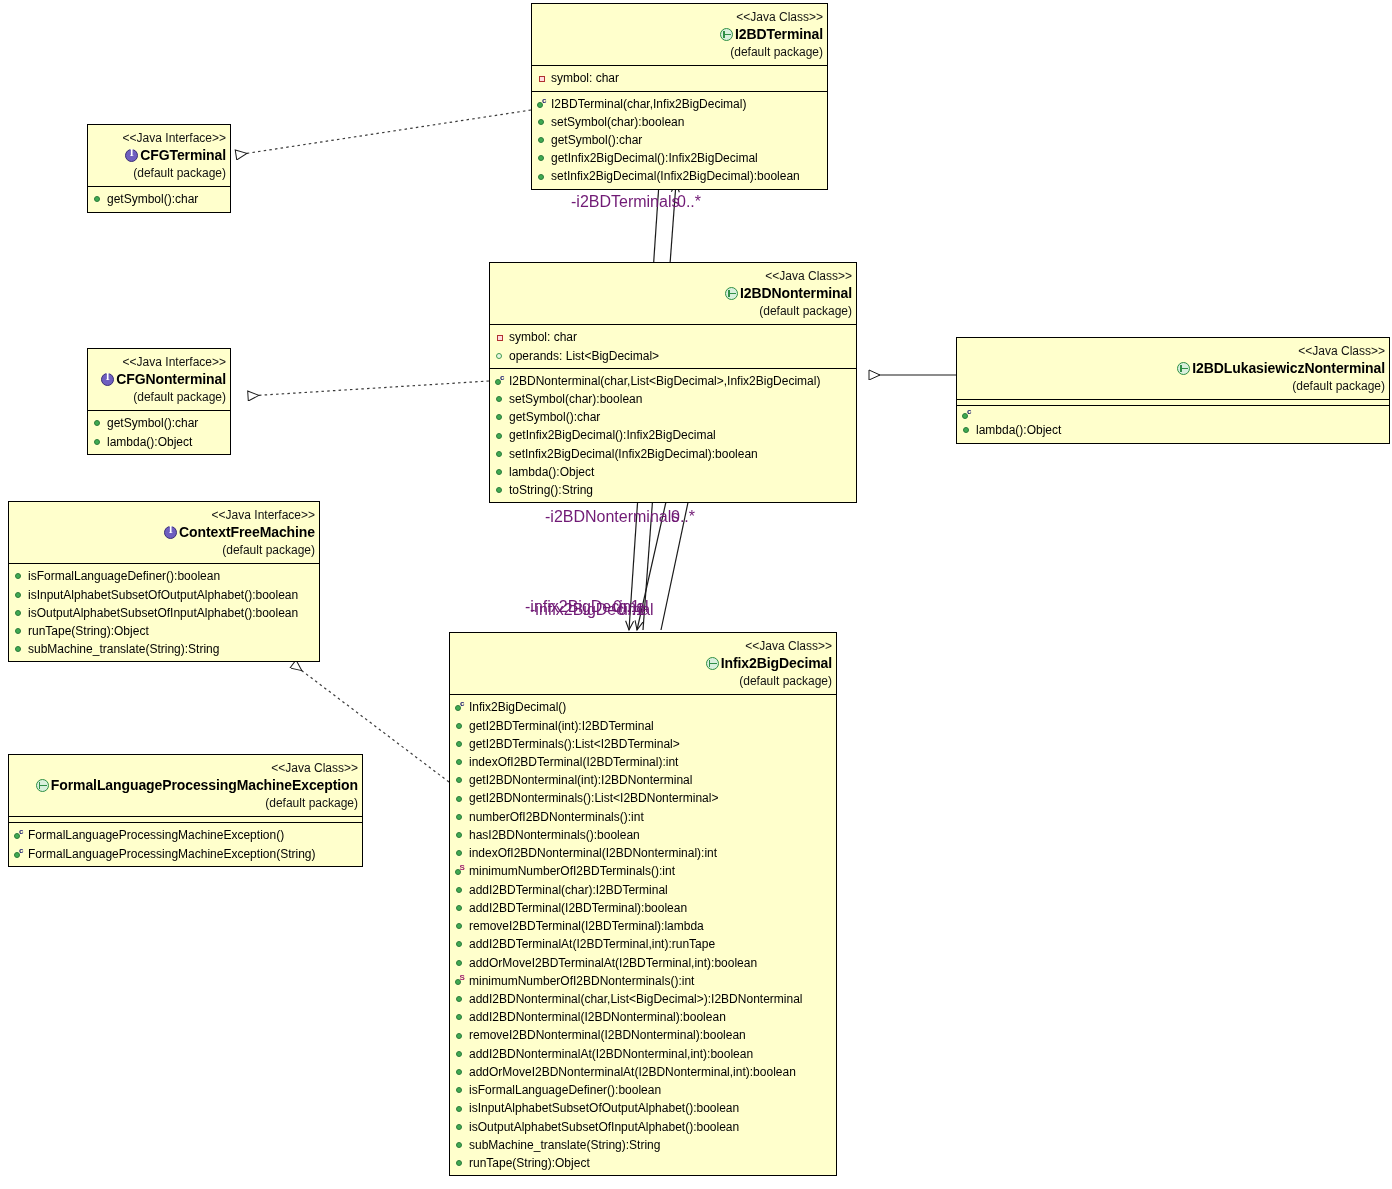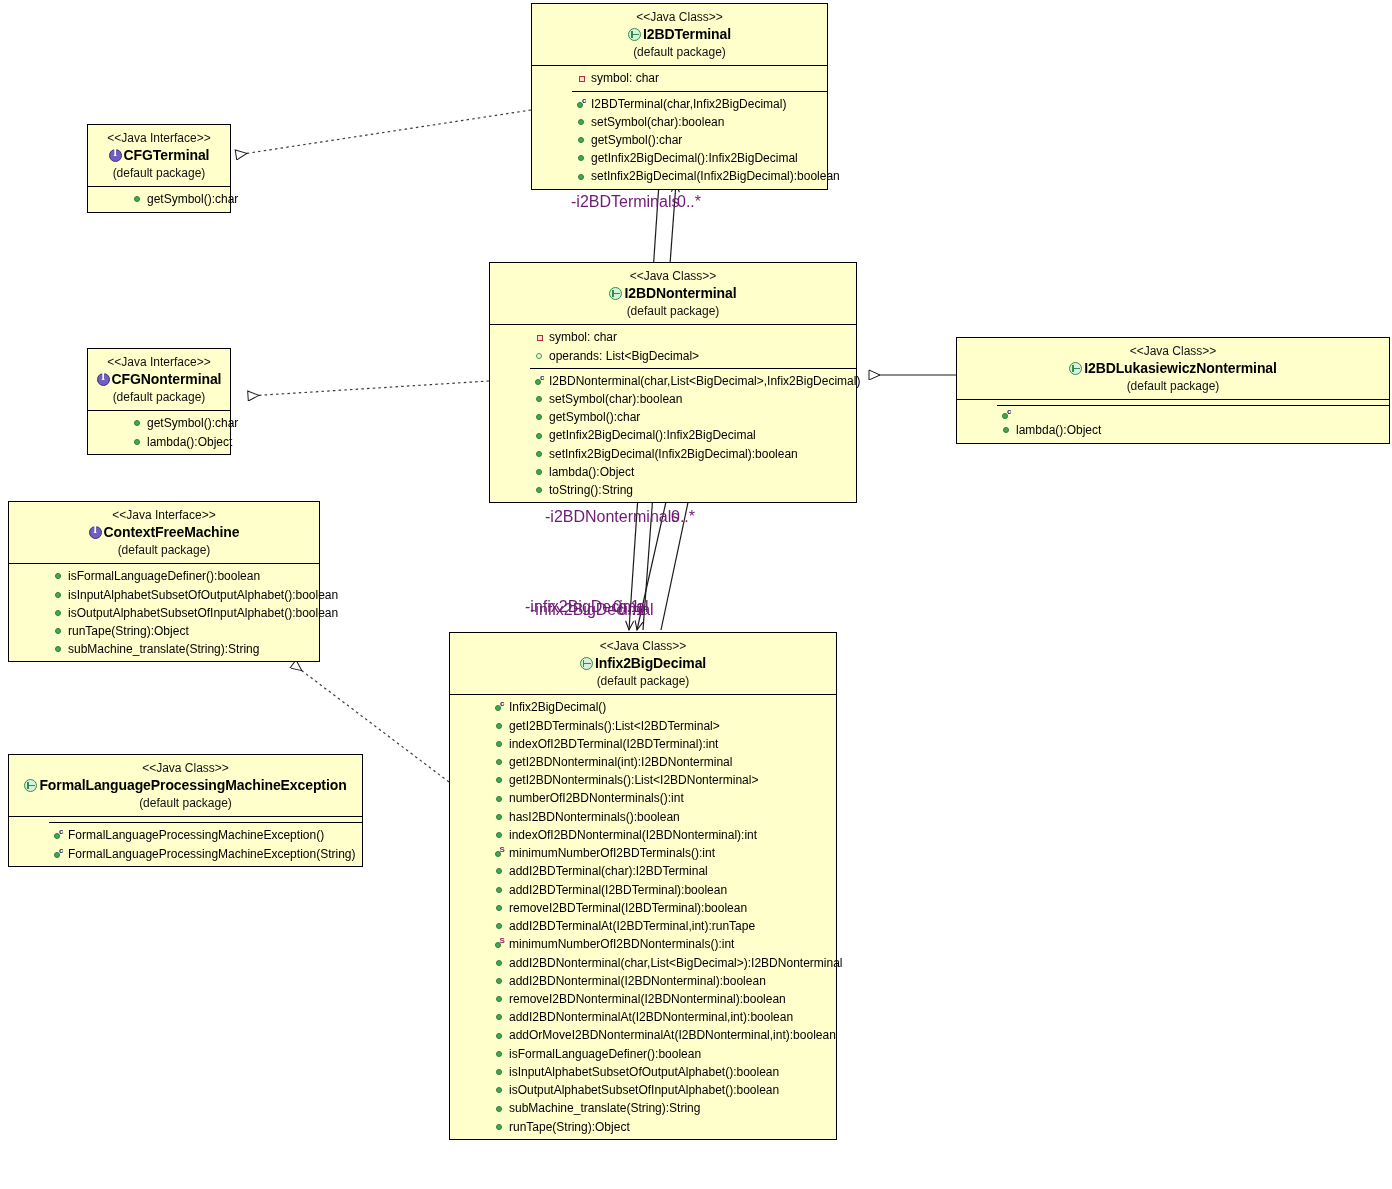--- a/index.html
+++ b/index.html
@@ -13,34 +13,33 @@
 
   .uml-box{
     position:absolute;
     background:#ffffcc;
     border:1px solid #000000;
     box-sizing:border-box;
     z-index:5;
   }
   .hdr{
     padding:3px 4px 4px 4px;
-    text-align:center;
+    text-align:right;
     line-height:1.18;
     border-bottom:1px solid #000;
   }
   .stereo{font-size:12px;color:#111;}
   .cname{
     font-size:14px;font-weight:bold;color:#000;
     white-space:nowrap;display:block;letter-spacing:-0.1px;
   }
   .pkg{font-size:12px;color:#111;}
   .compartment{
     padding:3px 2px 3px 5px;
     border-bottom:1px solid #000;
-    margin-left:40px;
   }
   .compartment:last-child{border-bottom:none;}
   .compartment.empty{height:5px;padding:0;}
   .member{
     font-size:12px;color:#000;white-space:nowrap;
     line-height:1.52;display:flex;align-items:center;
   }
   .member .txt{display:inline-block;}
 
   
@@ -309,20 +308,24 @@
       <span class="cname"><span class="tic cls"></span><span>Infix2BigDecimal</span></span>
       <span class="pkg">(default package)</span>
     </div>
     <div class="compartment">
       <div class="member">
           <span class="ic ctor"></span>
           <span class="txt">Infix2BigDecimal()</span>
         </div>
       <div class="member">
           <span class="ic pub"></span>
+          <span class="txt">getI2BDTerminal(int):I2BDTerminal</span>
+        </div>
+      <div class="member">
+          <span class="ic pub"></span>
           <span class="txt">getI2BDTerminals():List&lt;I2BDTerminal&gt;</span>
         </div>
       <div class="member">
           <span class="ic pub"></span>
           <span class="txt">indexOfI2BDTerminal(I2BDTerminal):int</span>
         </div>
       <div class="member">
           <span class="ic pub"></span>
           <span class="txt">getI2BDNonterminal(int):I2BDNonterminal</span>
         </div>
@@ -349,25 +352,29 @@
       <div class="member">
           <span class="ic pub"></span>
           <span class="txt">addI2BDTerminal(char):I2BDTerminal</span>
         </div>
       <div class="member">
           <span class="ic pub"></span>
           <span class="txt">addI2BDTerminal(I2BDTerminal):boolean</span>
         </div>
       <div class="member">
           <span class="ic pub"></span>
-          <span class="txt">removeI2BDTerminal(I2BDTerminal):boolean</span>
+          <span class="txt">removeI2BDTerminal(I2BDTerminal):lambda</span>
         </div>
       <div class="member">
           <span class="ic pub"></span>
           <span class="txt">addI2BDTerminalAt(I2BDTerminal,int):runTape</span>
+        </div>
+      <div class="member">
+          <span class="ic pub"></span>
+          <span class="txt">addOrMoveI2BDTerminalAt(I2BDTerminal,int):boolean</span>
         </div>
       <div class="member">
           <span class="ic stat"></span>
           <span class="txt">minimumNumberOfI2BDNonterminals():int</span>
         </div>
       <div class="member">
           <span class="ic pub"></span>
           <span class="txt">addI2BDNonterminal(char,List&lt;BigDecimal&gt;):I2BDNonterminal</span>
         </div>
       <div class="member">

